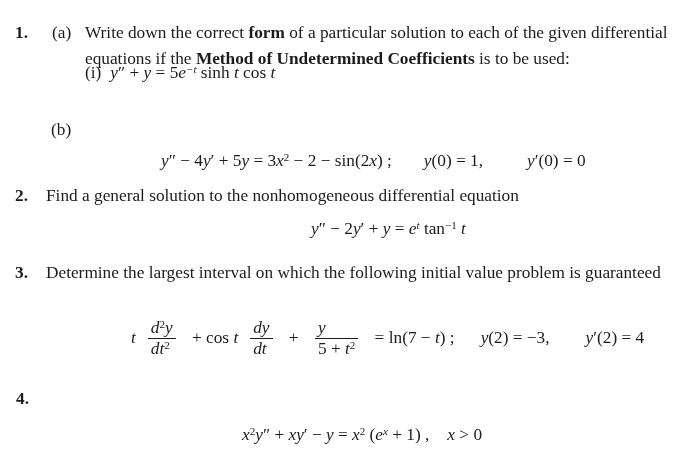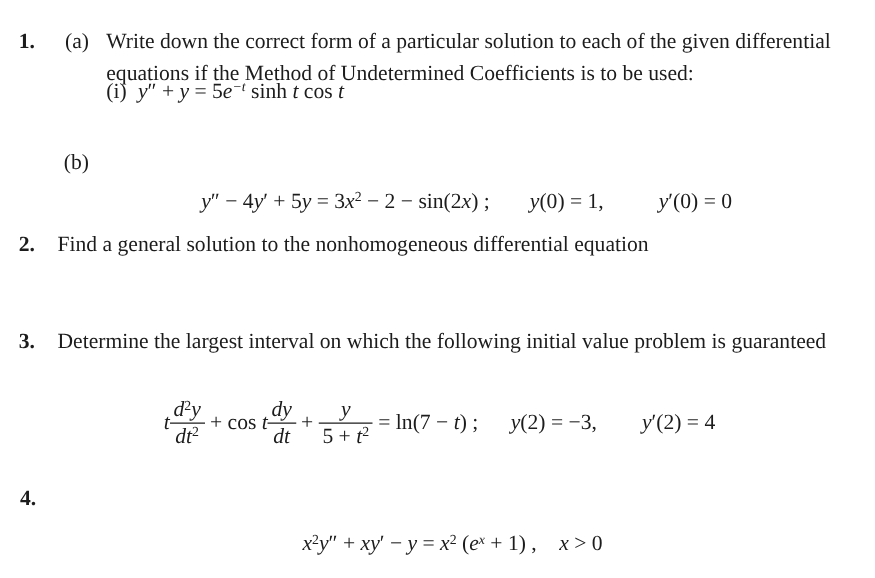--- a/index.html
+++ b/index.html
@@ -3,26 +3,26 @@
 <meta charset="utf-8">
 <style>
   html,body{margin:0;padding:0;background:#ffffff;}
   .page{
     position:relative;width:700px;height:462px;background:#ffffff;color:#1c1c1c;
     font-family:"Liberation Serif","DejaVu Serif",serif;
     font-size:17.3px;line-height:26px;overflow:hidden;
   }
   .line{position:absolute;white-space:nowrap;}
   .marker{font-weight:700;}
-  .bd{font-weight:400;}
+  .bd{font-weight:700;}
   .it{font-style:italic;}
   .sup{font-size:64%;vertical-align:0.45em;line-height:0;}
   .eq-label{margin-right:9px;}
   .eq3{line-height:48px;}
-  .frac{display:inline-block;text-align:center;vertical-align:middle;margin:0 0;line-height:normal;transform:translateY(-1px);}
+  .frac{display:inline-block;vertical-align:middle;margin:0 12px;line-height:normal;transform:translateY(-1px);}
   .frac .num,.frac .den{display:block;line-height:1.12;padding:0 3px;}
   .frac .den{border-top:1.3px solid #1c1c1c;}
 </style>
 </head>
 <body>
 
 <div class="page">
 
   <div class="line marker" style="top:20px;left:15px">1.</div>
   <div class="line" style="top:20px;left:52px">(a)</div>
@@ -31,20 +31,21 @@
 
   <div class="line" style="top:60px;left:85px">
     <span class="eq-label">(i)</span><span><span class="it">y</span><span>″ + </span><span class="it">y</span><span> = 5</span><span class="it">e</span><span class="it sup">−t</span><span> sinh </span><span class="it">t</span><span> cos </span><span class="it">t</span></span>
   </div>
 
   <div class="line" style="top:117px;left:51px">(b)</div>
   <div class="line" style="top:148px;left:161px"><span class="it">y</span><span>″ − 4</span><span class="it">y</span><span>′ + 5</span><span class="it">y</span><span> = 3</span><span class="it">x</span><span class="sup">2</span><span> − 2 − sin(2</span><span class="it">x</span><span>) ;</span><span style="display: inline-block; width: 32px;"></span><span class="it">y</span><span>(0) = 1,</span><span style="display: inline-block; width: 44px;"></span><span class="it">y</span><span>′(0) = 0</span></div>
 
   <div class="line marker" style="top:183px;left:15px">2.</div>
   <div class="line" style="top:183px;left:46px">Find a general solution to the nonhomogeneous differential equation</div>
+  <div class="line" style="top:216px;left:311px"><span class="it">y</span><span>″ − 2</span><span class="it">y</span><span>′ + </span><span class="it">y</span><span> = </span><span class="it">e</span><span class="it sup">t</span><span> tan</span><span class="sup">−1</span><span> </span><span class="it">t</span></div>
 
   <div class="line marker" style="top:260px;left:15px">3.</div>
   <div class="line" style="top:260px;left:46px">Determine the largest interval on which the following initial value problem is guaranteed</div>
   <div class="line eq3" style="top:314px;left:131px"><span class="it">t</span><span class="frac"><span class="num"><span class="it">d</span><span class="sup">2</span><span class="it">y</span></span><span class="den"><span class="it">dt</span><span class="sup">2</span></span></span><span> + cos </span><span class="it">t</span><span class="frac"><span class="num"><span class="it">dy</span></span><span class="den"><span class="it">dt</span></span></span><span> + </span><span class="frac"><span class="num"><span class="it">y</span></span><span class="den"><span>5 + </span><span class="it">t</span><span class="sup">2</span></span></span><span> = ln(7 − </span><span class="it">t</span><span>) ;</span><span style="display: inline-block; width: 26px;"></span><span class="it">y</span><span>(2) = −3,</span><span style="display: inline-block; width: 36px;"></span><span class="it">y</span><span>′(2) = 4</span></div>
 
   <div class="line marker" style="top:386px;left:16px">4.</div>
   <div class="line" style="top:422px;left:242px"><span class="it">x</span><span class="sup">2</span><span class="it">y</span><span>″ + </span><span class="it">x</span><span class="it">y</span><span>′ − </span><span class="it">y</span><span> = </span><span class="it">x</span><span class="sup">2</span><span> (</span><span class="it">e</span><span class="it sup">x</span><span> + 1) ,</span><span style="display: inline-block; width: 18px;"></span><span class="it">x</span><span> &gt; 0</span></div>
 
 </div>
 

